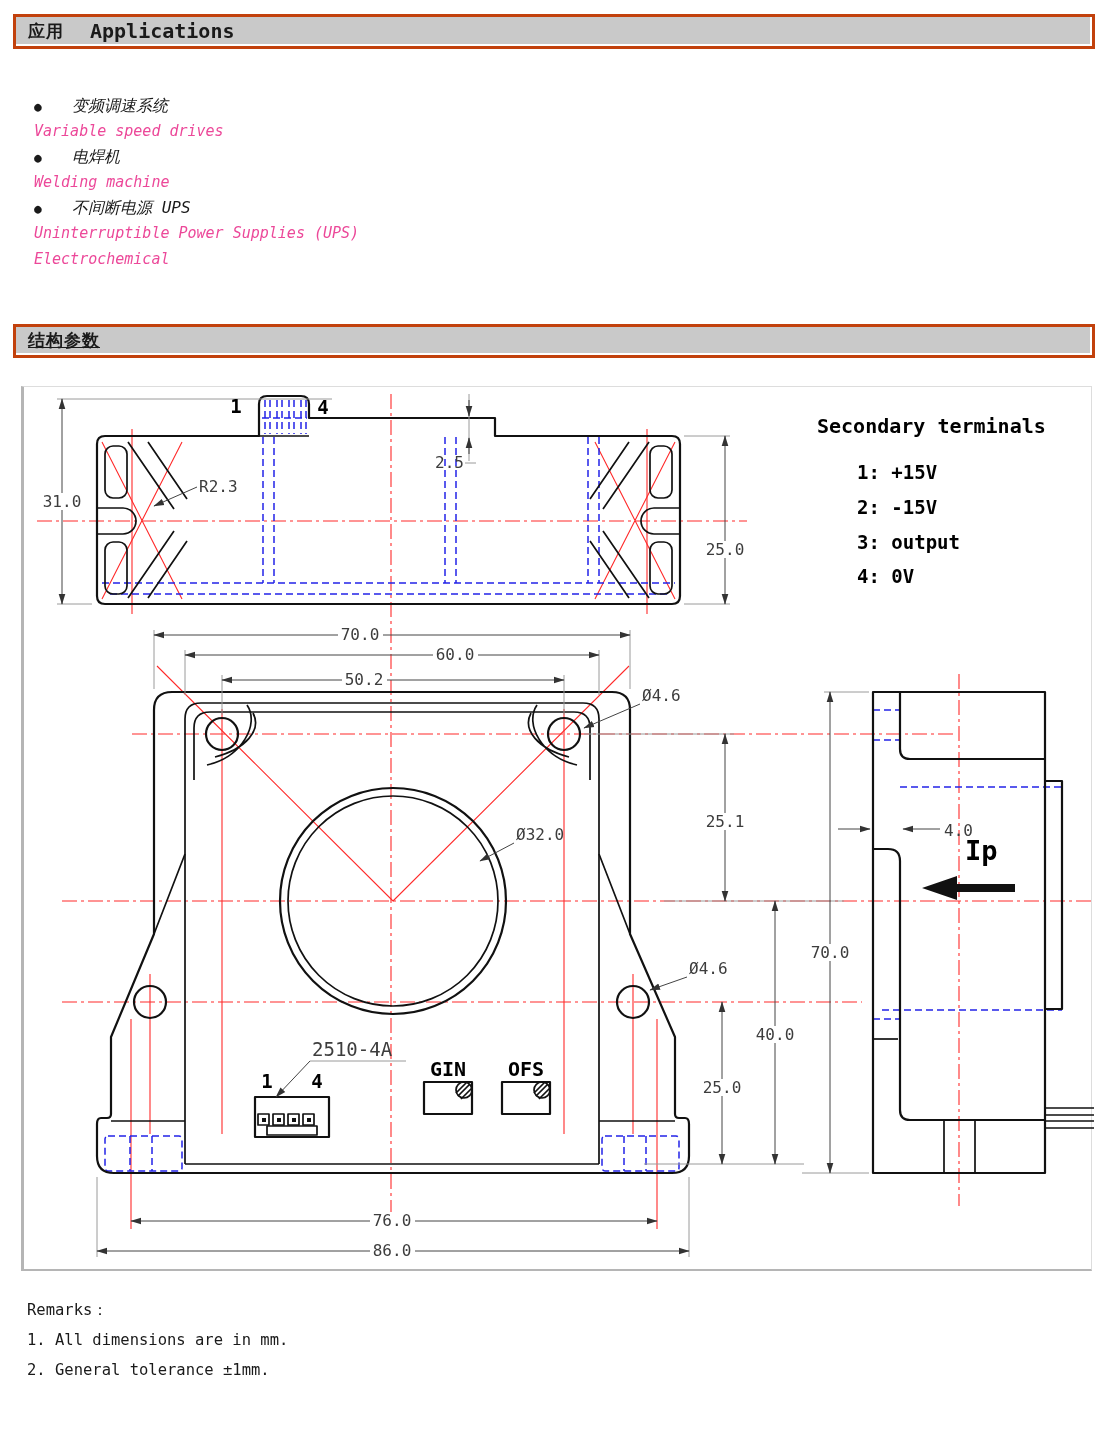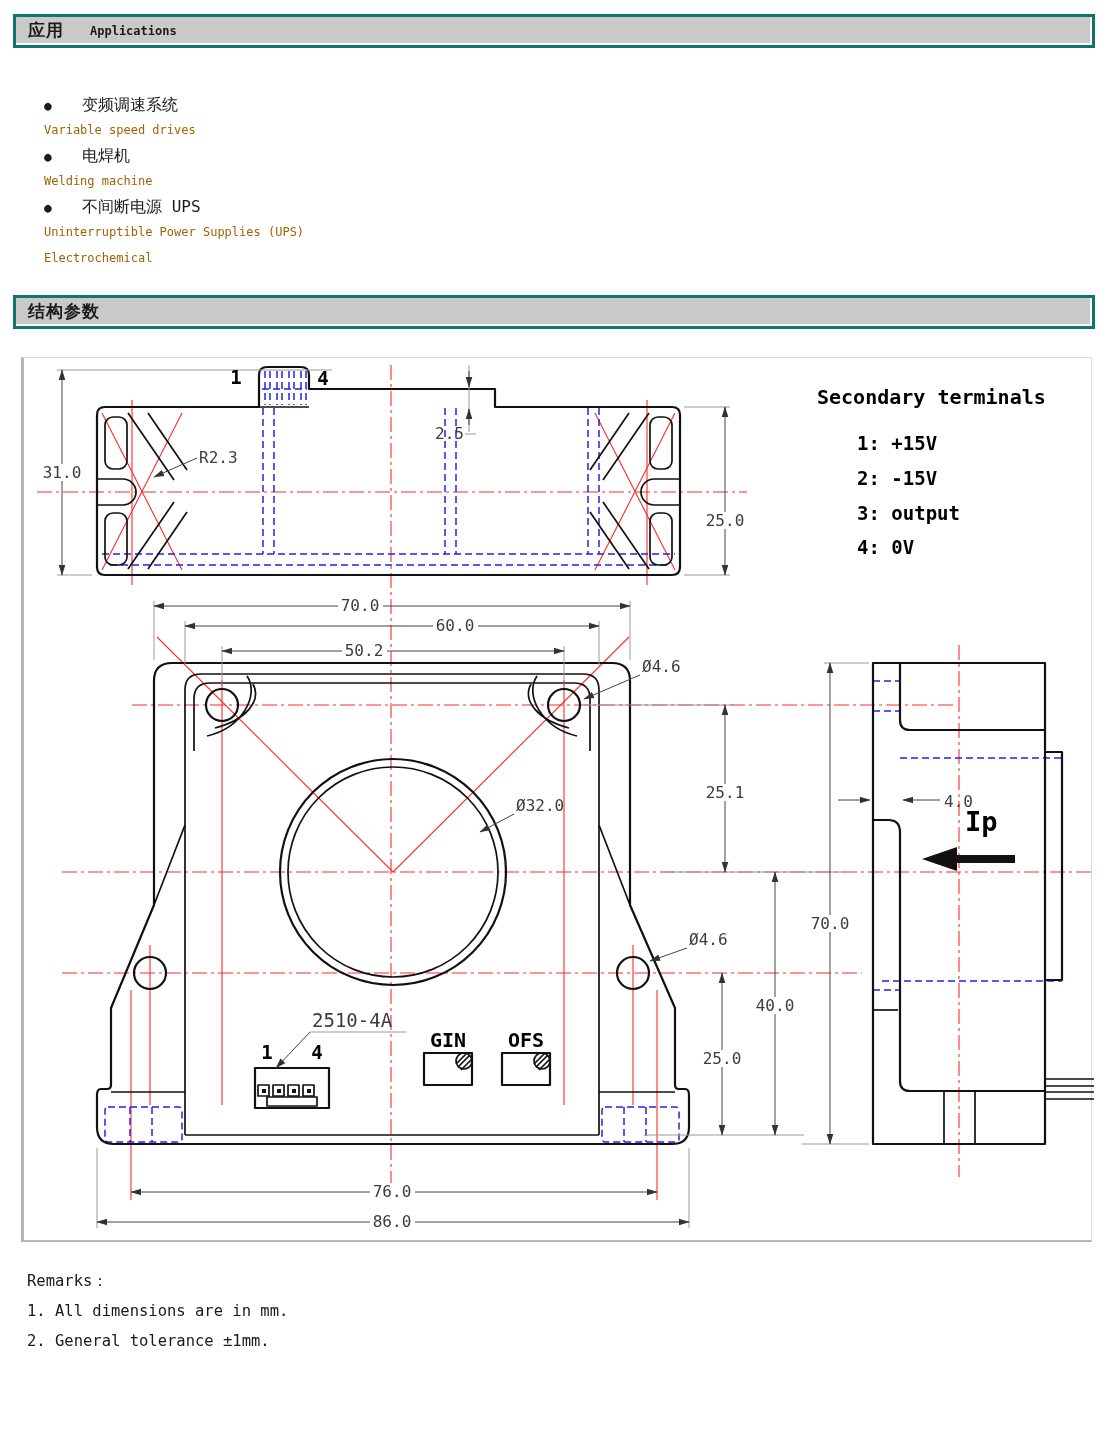--- a/index.html
+++ b/index.html
@@ -1,26 +1,26 @@
 <!DOCTYPE html>
 <html><head>
 <meta charset="utf-8">
 <style>
   html,body{margin:0;padding:0;background:#fff;}
   body{width:1108px;height:1435px;position:relative;font-family:"DejaVu Sans Mono",monospace;color:#1a1a1a;}
-  .bar{margin:0 13px;background:#c9c9c9;border:3px solid #0f766e;box-shadow:inset -2px -2px 0 #fff;
+  .bar{margin:0 13px;background:#c9c9c9;border:3px solid #c2410c;box-shadow:inset -2px -2px 0 #fff;
        padding:2px 10px 3px 12px;font-weight:bold;display:flex;align-items:center;gap:26px;}
   .bar .zh{font-size:17px;letter-spacing:1px;}
-  .bar .en{font-size:12px;text-align:right;}
+  .bar .en{font-size:20px;text-align:right;}
   #bar1{margin-top:14px;}
-  #bar2{margin-top:24px;}
-  .apps{margin:44px 0 0 44px;}
+  #bar2{margin-top:52px;text-decoration:underline;}
+  .apps{margin:44px 0 0 34px;font-style:italic;}
   .apps .zhline{font-size:16px;height:25px;line-height:25px;}
   .apps .zhline .dot{display:inline-block;width:38px;font-size:13px;}
-  .apps .enline{font-size:12px;height:26px;line-height:26px;color:#a16207;}
+  .apps .enline{font-size:15px;height:26px;line-height:26px;color:#ec4899;}
   .box{margin:28px 16px 0 21px;border:1px solid #ddd;border-left:3px solid #b5b5b5;border-bottom:2px solid #b5b5b5;}
   .remarks{margin:24px 0 0 27px;font-size:15.5px;}
   .remarks div{line-height:30px;}
   
   .ol{fill:none;stroke:#111;stroke-width:2.2;stroke-linejoin:round;stroke-linecap:round;}
   .olt{fill:none;stroke:#111;stroke-width:1.7;stroke-linejoin:round;}
   .bl{fill:none;stroke:#2323e8;stroke-width:1.5;stroke-dasharray:7 4;}
   .rd{fill:none;stroke:#ff2a2a;stroke-width:1.1;stroke-dasharray:15 4 3 4;}
   .rds{fill:none;stroke:#ff2a2a;stroke-width:1.1;}
   .dm{stroke:#444;stroke-width:1;fill:none;}

